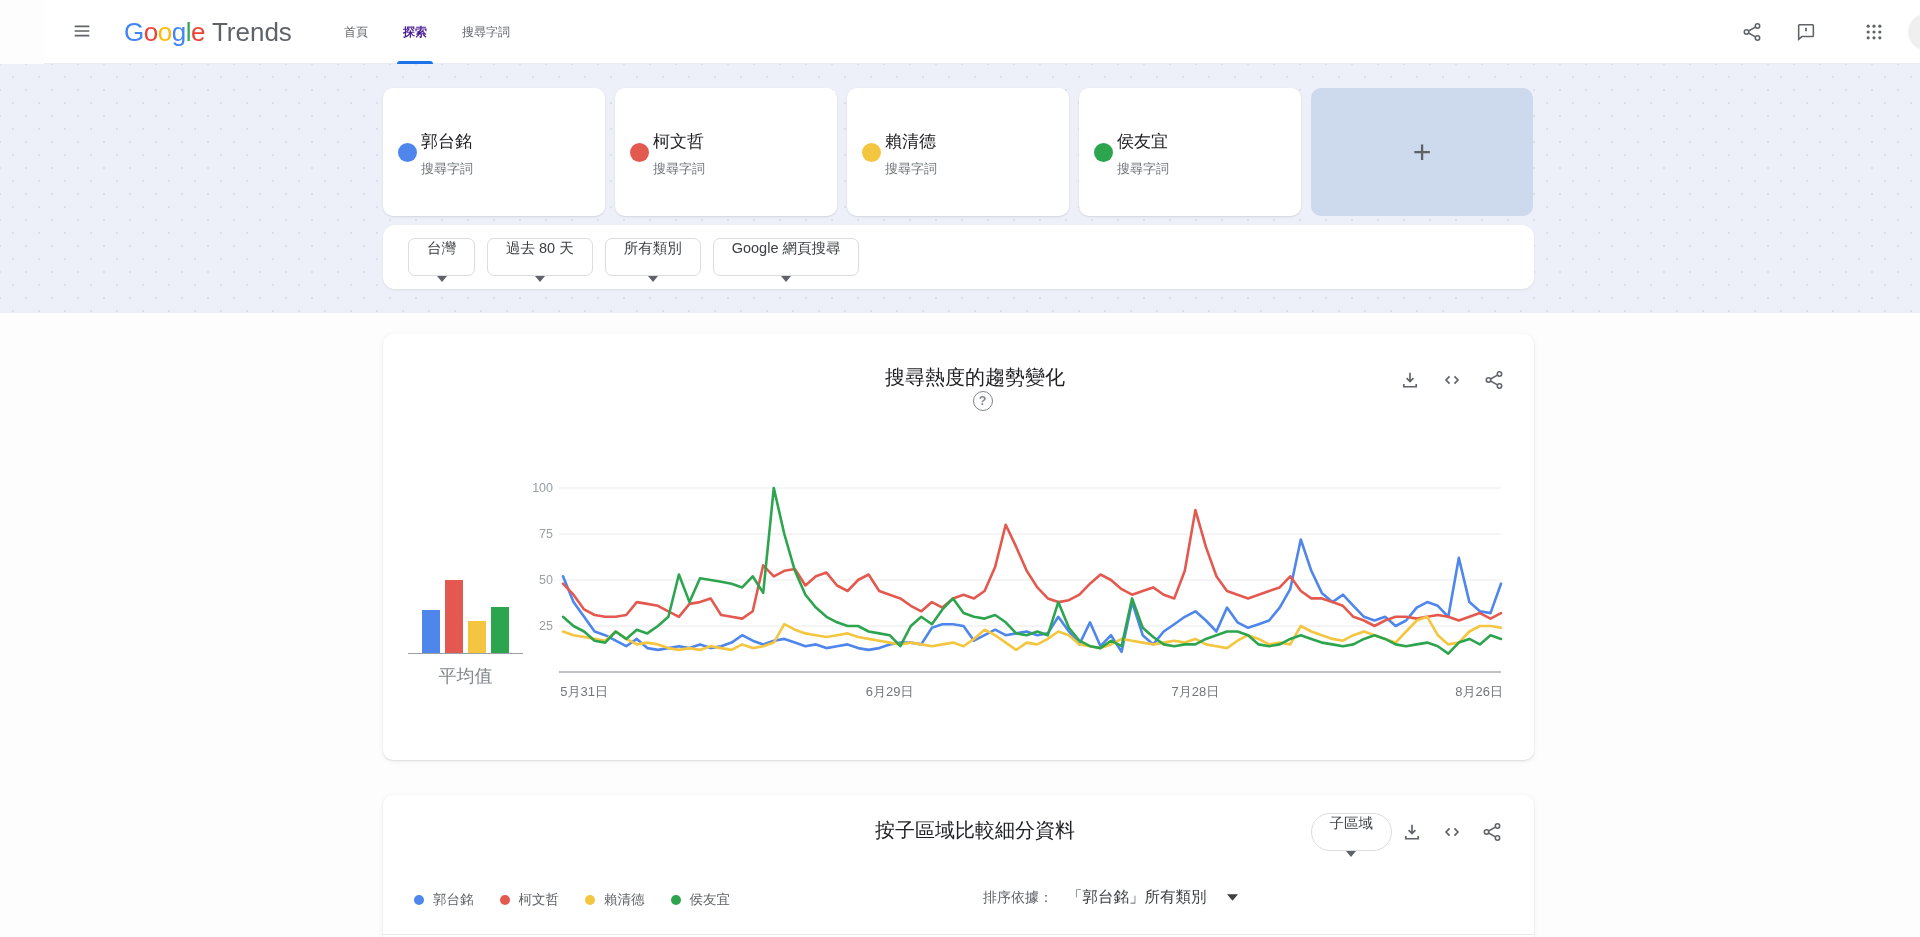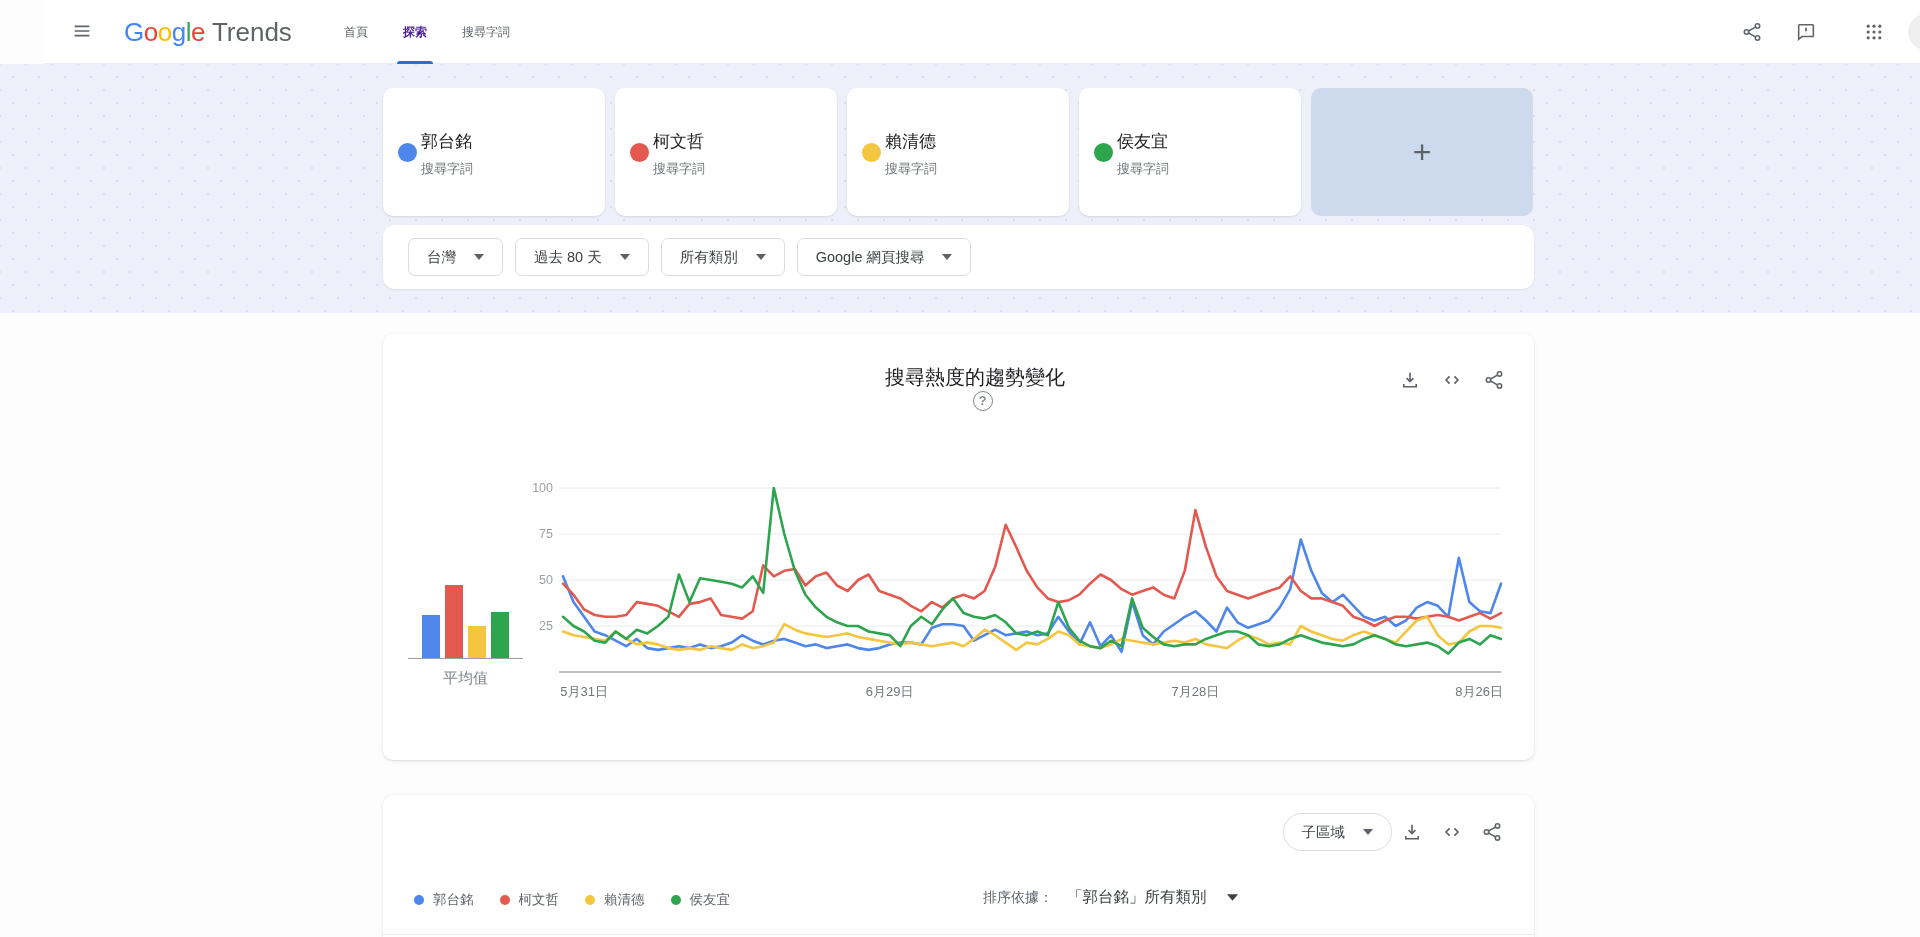--- a/index.html
+++ b/index.html
@@ -41,42 +41,42 @@
   .term-dot { position:absolute; left:15px; top:55px; width:19px; height:19px; border-radius:50%; }
   .term-name { font-size:17px; font-weight:500; color:#202124; }
   .term-type { font-size:13px; color:#70757a; margin-top:7px; }
   .add-card { width:222px; height:128px; background:#cdd9ed; border-radius:10px; border:none; cursor:pointer;
               display:flex; align-items:center; justify-content:center; font-size:32px; font-weight:300;
               color:#5f6368; }
   .filter-bar { position:absolute; left:383px; top:161px; width:1151px; height:64px; background:#fff;
                 border-radius:12px; box-shadow:0 1px 2px rgba(60,64,67,.10); display:flex;
                 align-items:center; padding-left:25px; gap:12px; }
   .pill { height:38px; display:flex; align-items:center; gap:18px; padding:0 18px; border:1px solid #dadce0;
-          border-radius:7px; background:#fff; font-size:14.5px; color:#3c4043; cursor:pointer; }
+          border-radius:7px; background:#fff; font-size:14.5px; color:#3c4043; cursor:pointer;flex-direction:column; }
   .pill svg { flex:none; }
 
   
   .card { position:absolute; left:383px; width:1151px; background:#fff; border-radius:10px;
           box-shadow:0 1px 2px rgba(60,64,67,.14), 0 1px 6px rgba(60,64,67,.06); }
   #interest-card { top:334px; height:426px; }
   #subregion-card { top:795px; height:260px; }
   .card-title-row { display:flex; align-items:center; padding:30px 0 0 33px;flex-direction:column; }
   .card-title { font-size:20px; color:#202124; font-weight:400; }
   .help-circle { width:20px; height:20px; border:1.6px solid #80868b; border-radius:50%; color:#80868b;
                  font-size:12.5px; font-weight:700; display:flex; align-items:center; justify-content:center;
                  margin-left:15px; cursor:pointer; }
   .card-actions { position:absolute; top:28px; right:22px; display:flex; align-items:center; gap:6px; }
   .card-actions .icon-btn { width:36px; height:36px; }
 
   
   .avg-wrap { position:absolute; left:25px; bottom:72px; width:115px; }
   .avg-bars { display:flex; align-items:flex-end; justify-content:center; gap:5px; height:110px;
               border-bottom:1px solid #9aa0a6; padding:0 2px; }
   .avg-bar { width:18px; }
-  .avg-label { text-align:center; font-size:15px; color:#80868b; margin-top:10px; }
+  .avg-label { text-align:center; font-size:18px; color:#80868b; margin-top:10px; }
 
   .line-chart { position:absolute; left:140px; top:138px; overflow:visible; }
 
   
   .sub-controls { position:absolute; top:17px; right:22px; display:flex; align-items:center; gap:0; }
   .legend-row { position:absolute; left:31px; top:96px; display:flex; align-items:center; gap:26px; }
   .legend-item { display:flex; align-items:center; gap:9px; font-size:13.5px; color:#5f6368; }
   .legend-dot { width:10px; height:10px; border-radius:50%; }
   .sort-wrap { position:absolute; left:600px; top:92px; display:flex; align-items:center; cursor:pointer; }
   .sort-label { font-size:14px; color:#5f6368; }
@@ -259,20 +259,23 @@
         <text x="672.3595505617977" y="224" text-anchor="middle" font-size="13" fill="#70757a" font-family="Liberation Sans, DejaVu Sans, sans-serif">7月28日</text>
         <text x="980" y="224" text-anchor="end" font-size="13" fill="#70757a" font-family="Liberation Sans, DejaVu Sans, sans-serif">8月26日</text>
         <polyline points="40.0,104.3 50.5,130.1 61.1,144.8 71.6,159.5 82.2,163.2 92.7,168.7 103.2,174.2 113.8,166.9 124.3,176.1 134.9,177.9 145.4,176.1 155.9,174.2 166.5,176.1 177.0,172.4 187.6,176.1 198.1,174.2 208.6,170.6 219.2,163.2 229.7,168.7 240.2,172.4 250.8,168.7 261.3,166.9 271.9,170.6 282.4,174.2 292.9,172.4 303.5,176.1 314.0,174.2 324.6,172.4 335.1,176.1 345.6,177.9 356.2,176.1 366.7,172.4 377.3,170.6 387.8,170.6 398.3,172.4 408.9,155.8 419.4,152.2 430.0,152.2 440.5,154.0 451.0,168.7 461.6,163.2 472.1,157.7 482.7,163.2 493.2,161.4 503.7,159.5 514.3,163.2 524.8,161.4 535.3,144.8 545.9,159.5 556.4,172.4 567.0,150.3 577.5,174.2 588.0,163.2 598.6,179.8 609.1,130.1 619.7,163.2 630.2,172.4 640.7,159.5 651.3,152.2 661.8,144.8 672.4,139.3 682.9,148.5 693.4,159.5 704.0,135.6 714.5,150.3 725.1,155.8 735.6,152.2 746.1,148.5 756.7,135.6 767.2,117.2 777.8,67.5 788.3,98.8 798.8,120.9 809.4,130.1 819.9,122.7 830.4,133.8 841.0,144.8 851.5,148.5 862.1,144.8 872.6,154.0 883.1,148.5 893.7,135.6 904.2,130.1 914.8,133.8 925.3,144.8 935.8,85.9 946.4,130.1 956.9,139.3 967.5,141.1 978.0,111.7" fill="none" stroke="#4e86ec" stroke-width="2.6" stroke-linejoin="round" stroke-linecap="round"></polyline>
         <polyline points="40.0,111.7 50.5,122.7 61.1,137.4 71.6,143.0 82.2,144.8 92.7,144.8 103.2,143.0 113.8,130.1 124.3,131.9 134.9,133.8 145.4,139.3 155.9,144.8 166.5,131.9 177.0,130.1 187.6,126.4 198.1,143.0 208.6,144.8 219.2,146.6 229.7,139.3 240.2,93.3 250.8,104.3 261.3,98.8 271.9,97.0 282.4,113.5 292.9,104.3 303.5,100.6 314.0,113.5 324.6,119.0 335.1,108.0 345.6,102.5 356.2,119.0 366.7,122.7 377.3,126.4 387.8,133.8 398.3,139.3 408.9,130.1 419.4,135.6 430.0,126.4 440.5,122.7 451.0,126.4 461.6,119.0 472.1,95.1 482.7,52.8 493.2,74.9 503.7,98.8 514.3,115.4 524.8,126.4 535.3,130.1 545.9,128.2 556.4,122.7 567.0,111.7 577.5,102.5 588.0,108.0 598.6,117.2 609.1,122.7 619.7,119.0 630.2,115.4 640.7,122.7 651.3,126.4 661.8,98.8 672.4,38.1 682.9,74.9 693.4,104.3 704.0,119.0 714.5,122.7 725.1,126.4 735.6,122.7 746.1,119.0 756.7,115.4 767.2,104.3 777.8,119.0 788.3,126.4 798.8,126.4 809.4,130.1 819.9,133.8 830.4,144.8 841.0,148.5 851.5,154.0 862.1,148.5 872.6,144.8 883.1,144.8 893.7,146.6 904.2,144.8 914.8,143.0 925.3,144.8 935.8,148.5 946.4,144.8 956.9,141.1 967.5,146.6 978.0,141.1" fill="none" stroke="#e4594f" stroke-width="2.6" stroke-linejoin="round" stroke-linecap="round"></polyline>
         <polyline points="40.0,159.5 50.5,163.2 61.1,165.0 71.6,166.9 82.2,168.7 92.7,159.5 103.2,166.9 113.8,172.4 124.3,170.6 134.9,172.4 145.4,176.1 155.9,177.9 166.5,176.1 177.0,177.9 187.6,174.2 198.1,176.1 208.6,177.9 219.2,172.4 229.7,176.1 240.2,174.2 250.8,170.6 261.3,152.2 271.9,157.7 282.4,161.4 292.9,163.2 303.5,165.0 314.0,163.2 324.6,161.4 335.1,165.0 345.6,166.9 356.2,168.7 366.7,170.6 377.3,172.4 387.8,170.6 398.3,172.4 408.9,174.2 419.4,172.4 430.0,170.6 440.5,174.2 451.0,166.9 461.6,157.7 472.1,163.2 482.7,170.6 493.2,177.9 503.7,170.6 514.3,172.4 524.8,166.9 535.3,159.5 545.9,163.2 556.4,172.4 567.0,174.2 577.5,176.1 588.0,172.4 598.6,166.9 609.1,168.7 619.7,170.6 630.2,172.4 640.7,170.6 651.3,168.7 661.8,170.6 672.4,166.9 682.9,172.4 693.4,174.2 704.0,176.1 714.5,168.7 725.1,163.2 735.6,166.9 746.1,172.4 756.7,170.6 767.2,172.4 777.8,154.0 788.3,159.5 798.8,163.2 809.4,166.9 819.9,168.7 830.4,163.2 841.0,159.5 851.5,163.2 862.1,166.9 872.6,170.6 883.1,159.5 893.7,148.5 904.2,144.8 914.8,163.2 925.3,172.4 935.8,170.6 946.4,159.5 956.9,154.0 967.5,154.0 978.0,155.8" fill="none" stroke="#f4c63f" stroke-width="2.6" stroke-linejoin="round" stroke-linecap="round"></polyline>
         <polyline points="40.0,144.8 50.5,154.0 61.1,159.5 71.6,168.7 82.2,170.6 92.7,159.5 103.2,166.9 113.8,157.7 124.3,161.4 134.9,154.0 145.4,144.8 155.9,102.5 166.5,130.1 177.0,106.2 187.6,108.0 198.1,109.8 208.6,111.7 219.2,115.4 229.7,104.3 240.2,120.9 250.8,16.0 261.3,62.0 271.9,98.8 282.4,122.7 292.9,135.6 303.5,144.8 314.0,150.3 324.6,154.0 335.1,154.0 345.6,159.5 356.2,161.4 366.7,163.2 377.3,174.2 387.8,154.0 398.3,144.8 408.9,152.2 419.4,137.4 430.0,126.4 440.5,141.1 451.0,144.8 461.6,146.6 472.1,143.0 482.7,150.3 493.2,161.4 503.7,163.2 514.3,159.5 524.8,163.2 535.3,130.1 545.9,155.8 556.4,168.7 567.0,174.2 577.5,176.1 588.0,168.7 598.6,174.2 609.1,126.4 619.7,155.8 630.2,165.0 640.7,172.4 651.3,174.2 661.8,172.4 672.4,172.4 682.9,166.9 693.4,163.2 704.0,159.5 714.5,159.5 725.1,163.2 735.6,172.4 746.1,174.2 756.7,172.4 767.2,166.9 777.8,163.2 788.3,166.9 798.8,170.6 809.4,172.4 819.9,174.2 830.4,172.4 841.0,166.9 851.5,163.2 862.1,166.9 872.6,172.4 883.1,174.2 893.7,172.4 904.2,170.6 914.8,174.2 925.3,181.6 935.8,170.6 946.4,166.9 956.9,172.4 967.5,163.2 978.0,166.9" fill="none" stroke="#2da44e" stroke-width="2.6" stroke-linejoin="round" stroke-linecap="round"></polyline>
       </svg>
   </section>
 
   <section class="card" id="subregion-card">
+    <div class="card-title-row" style="padding-top:22px;">
+      <h2 class="card-title">按子區域比較細分資料</h2>
+    </div>
     <div class="sub-controls">
       <button class="pill" style="border-radius:19px;">
         <span>子區域</span>
         <svg width="10" height="6" viewBox="0 0 10 6">
             <polygon points="0,0 10,0 5,6" fill="#5f6368"></polygon>
           </svg>
       </button>
       <button class="icon-btn">
         <span>
           <svg width="22" height="22" viewBox="0 0 24 24" fill="none" stroke="#5f6368" stroke-width="1.8">

